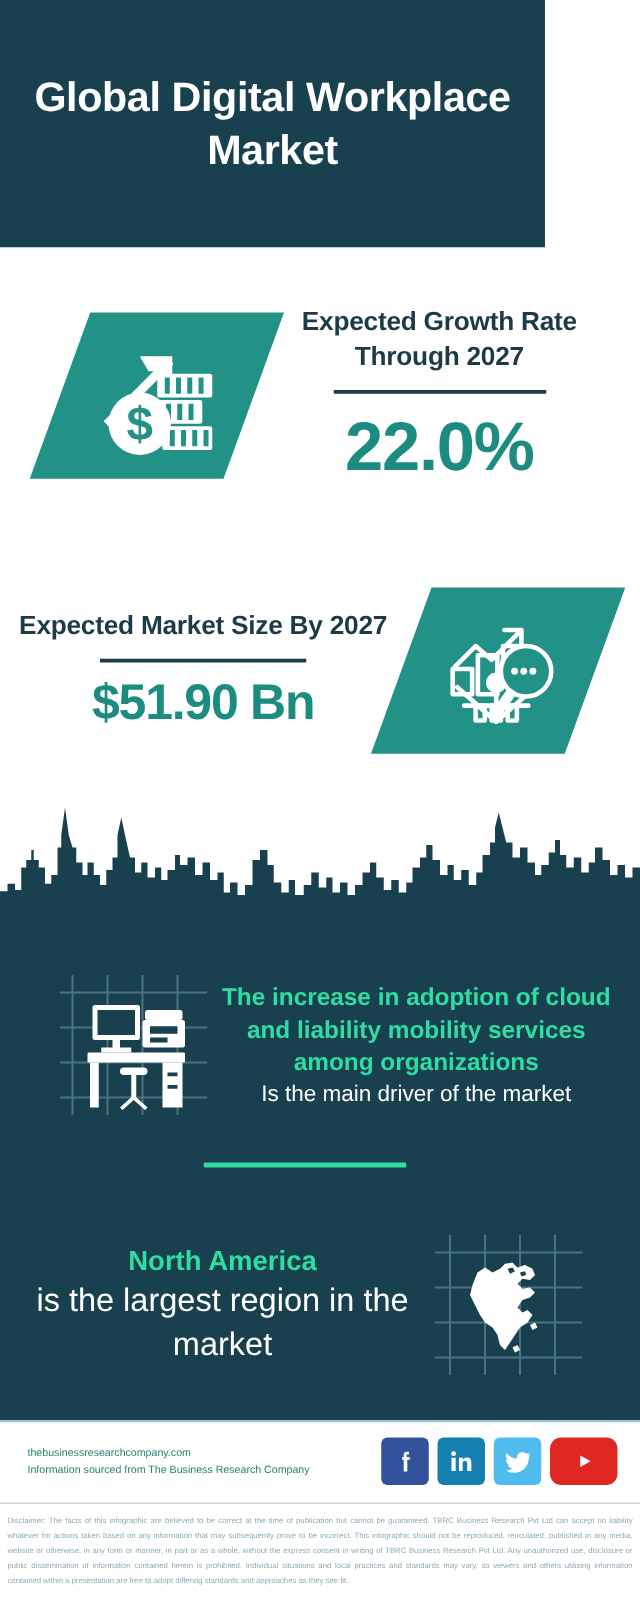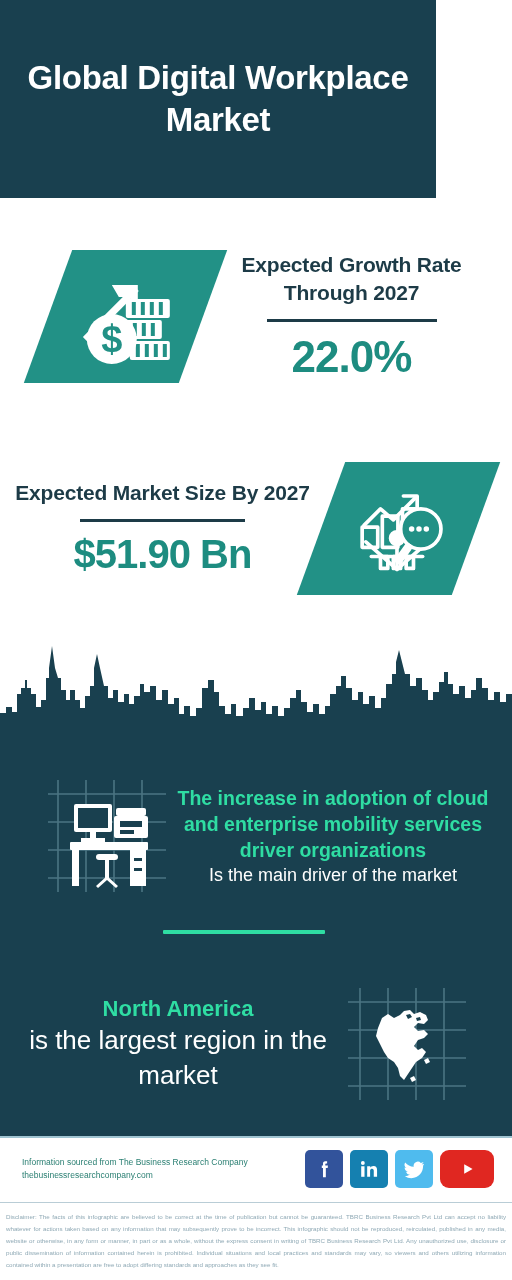--- a/index.html
+++ b/index.html
@@ -20,38 +20,38 @@
   .header-title {
     color:#ffffff; font-size:33px; font-weight:bold; line-height:1.27;
     text-align:center; letter-spacing:-0.3px; padding:0 18px;
   }
 
   
   .stats { position:absolute; left:0; top:198px; width:512px; height:452px; background:#fff; }
 
   .stat-row { position:absolute; left:0; width:512px; display:flex; align-items:center; }
   .stat-row.r1 { top:16px; height:205px; }
-  .stat-row.r2 { top:230px; height:200px; }
+  .stat-row.r2 { top:238px; height:200px; }
 
   .para-wrap { position:relative; flex:0 0 auto; }
   .para {
     position:relative; background:#229186;
     transform:skewX(-20deg);
     display:flex; align-items:center; justify-content:center;
   }
   .para.p1 { width:155px; height:133px; margin-left:48px; }
   .para.p2 { width:155px; height:133px; }
   .para-inner { transform:skewX(20deg); display:flex; align-items:center; justify-content:center; }
 
   .stat-text { flex:1 1 auto; text-align:center; }
   .stat-label {
     color:#1d3b47; font-size:21px; font-weight:bold; line-height:1.32; letter-spacing:-0.2px;
   }
   .stat-rule { width:170px; height:3px; background:#1d3b47; margin:12px auto 10px; }
-  .stat-value { color:#1d8c80; font-size:44px; font-weight:bold; letter-spacing:-1px; }
+  .stat-value { color:#1d8c80; font-size:55px; font-weight:bold; letter-spacing:-1px; }
   .stat-value.small { font-size:40px; }
 
   .r1 .stat-text { padding-right:12px; }
   .r2 .stat-text { padding-left:10px; padding-right:6px; }
   .r2 .stat-rule { width:165px; }
 
   
   .skyline { position:absolute; left:0; top:628px; width:512px; height:112px; }
   .skyline svg { display:block; width:512px; height:112px; }
 
@@ -233,21 +233,21 @@
           <g fill="#19404f">
             <rect x="30" y="28" width="30" height="20"></rect>
             <rect x="72" y="41" width="22" height="6"></rect>
             <rect x="72" y="50" width="14" height="4"></rect>
             <rect x="86" y="78" width="8" height="3"></rect>
             <rect x="86" y="88" width="8" height="3"></rect>
           </g>
         </svg>
       </div>
       <div class="txt">
-        <div class="hl">The increase in adoption of cloud and enterprise mobility services driver organizations</div>
+        <div class="hl">The increase in adoption of cloud and liability mobility services among organizations</div>
         <div class="sub">Is the main driver of the market</div>
       </div>
     </div>
 
     <div class="mint-rule"></div>
 
     <div class="block region">
       <div class="txt">
         <div class="hl big">North America</div>
         <div class="sub big">is the largest region in the market</div>
@@ -269,22 +269,22 @@
           <path fill="#ffffff" d="M76,72 L80,70 L82,74 L78,76 Z M62,90 L66,88 L68,92 L64,94 Z"></path>
         </svg>
       </div>
     </div>
 
   </div>
   <div class="dark-bottom-line"></div>
 
   <div class="footer">
     <div class="source">
+      <div>thebusinessresearchcompany.com</div>
       <div>Information sourced from The Business Research Company</div>
-      <div>thebusinessresearchcompany.com</div>
     </div>
     <div class="socials">
       <a class="sbtn fb">
         <svg width="22" height="22" viewBox="0 0 24 24">
             <path fill="#fff" d="M15.5 8.2h-2.1v-1.4c0-.6.4-.8.7-.8h1.3V3.6h-1.9c-2.1 0-2.6 1.6-2.6 2.6v2h-1.3v2.6h1.3V21h3.1v-10.2h2l.3-2.6z"></path>
           </svg>
       </a>
       <a class="sbtn li">
         <svg width="22" height="22" viewBox="0 0 24 24">
             <g fill="#fff">

